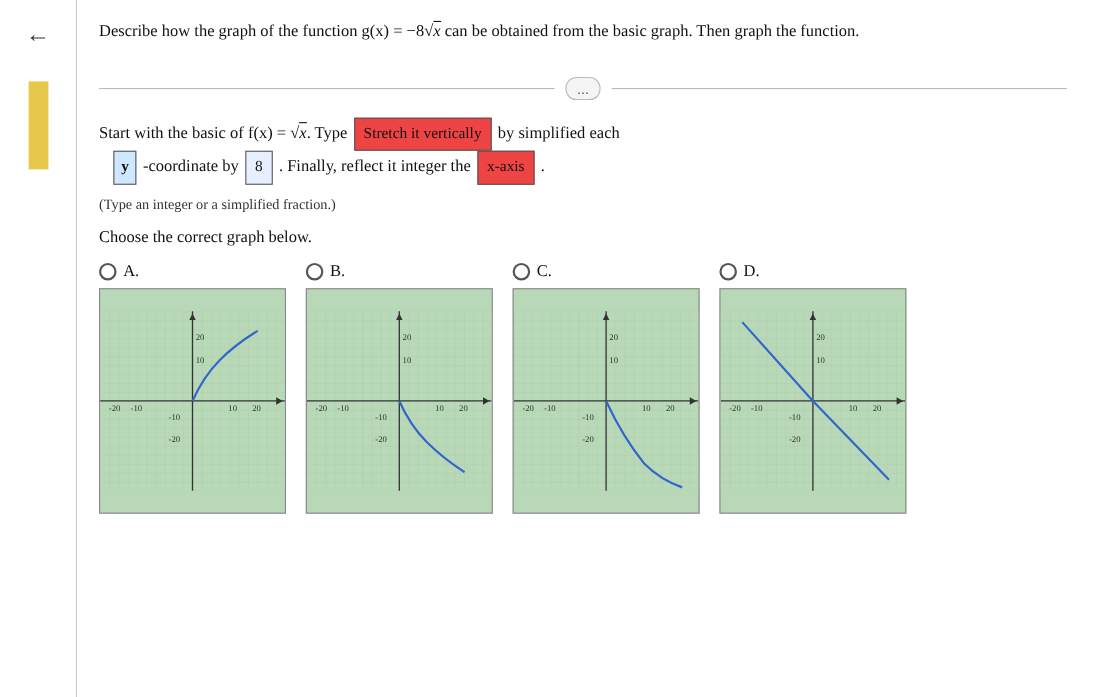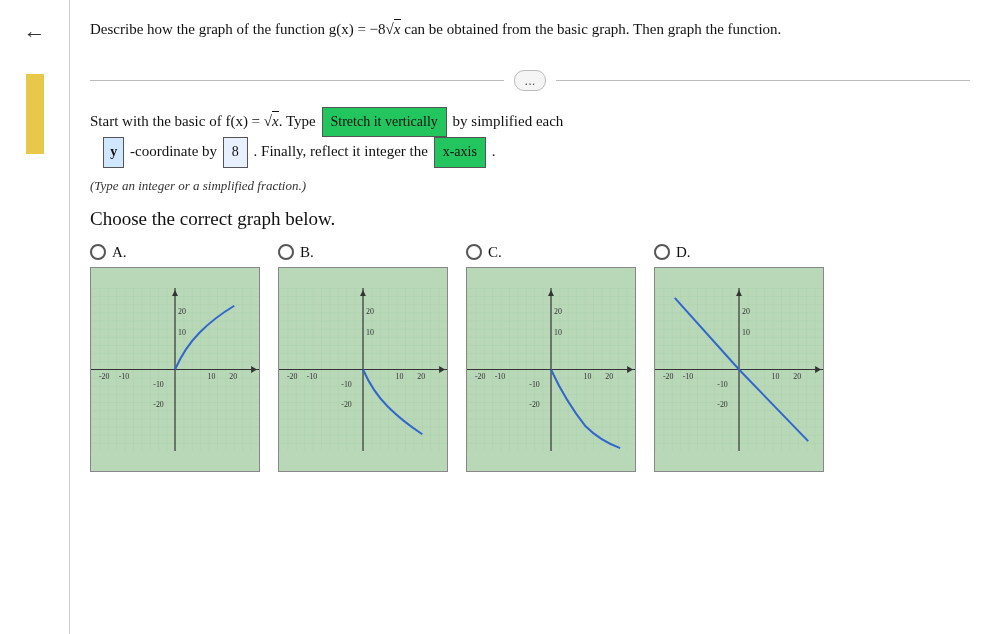--- a/index.html
+++ b/index.html
@@ -75,45 +75,44 @@
 
     .answer-area {
       font-size: 15px;
       line-height: 1.9;
       margin-bottom: 10px;
     }
 
     .highlighted-box {
       display: inline-block;
       border: 1.5px solid #555;
-      background: #22c55e;
+      background: #ef4444;
       padding: 1px 8px;
       margin: 0 2px;
       font-size: 14px;
     }
 
     .highlighted-box-blue {
       display: inline-block;
       border: 1.5px solid #555;
       background: #d0e8ff;
       padding: 1px 6px;
       margin: 0 2px;
       font-size: 14px;
       font-weight: bold;
     }
 
     .note-text {
       font-size: 13px;
       color: #333;
       margin-bottom: 14px;
-      font-style: italic;
     }
 
     .choose-text {
-      font-size: 19px;
+      font-size: 15px;
       margin-bottom: 14px;
     }
 
     .graphs-row {
       display: flex;
       gap: 18px;
       align-items: flex-start;
     }
 
     .graph-option {

